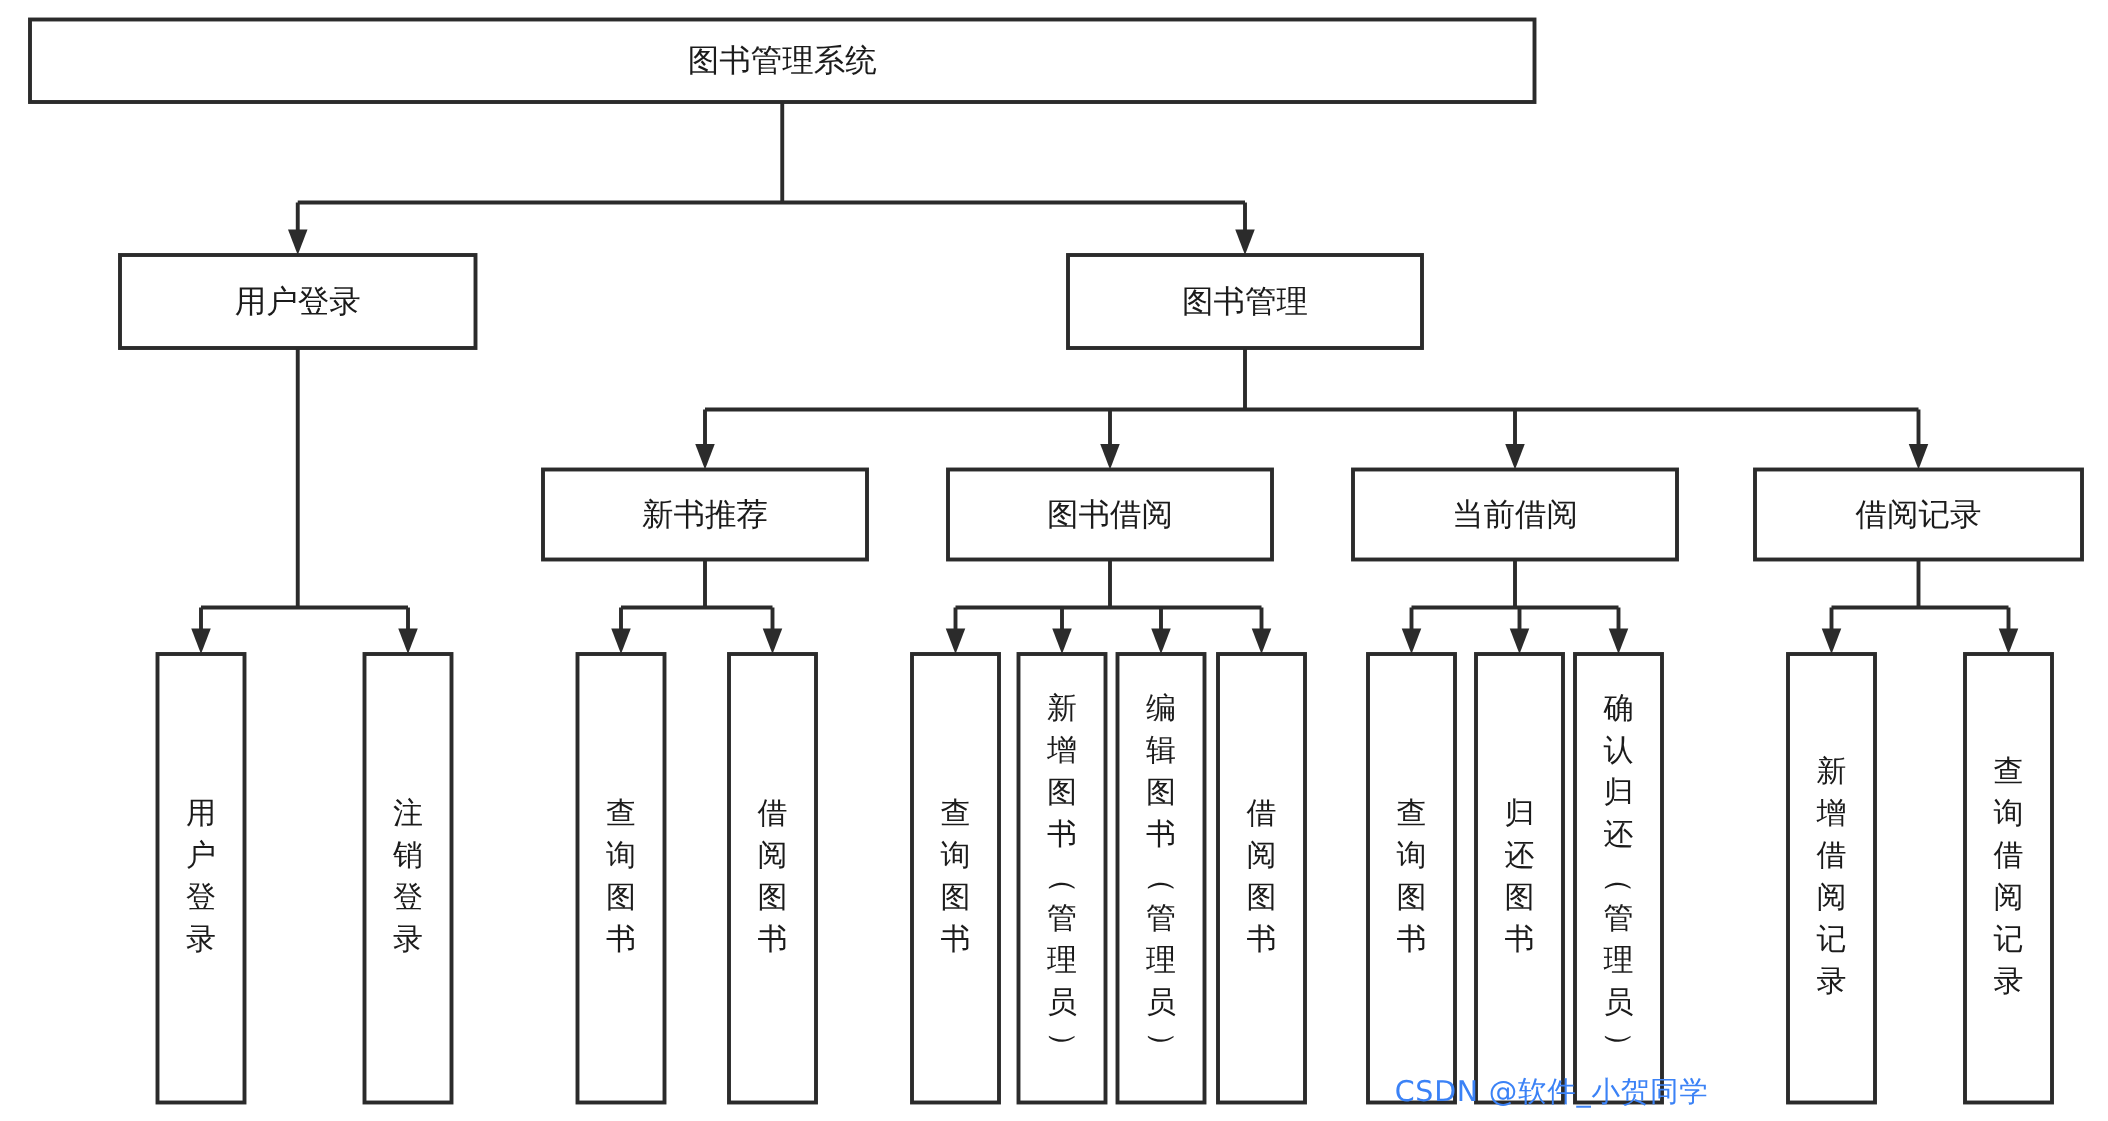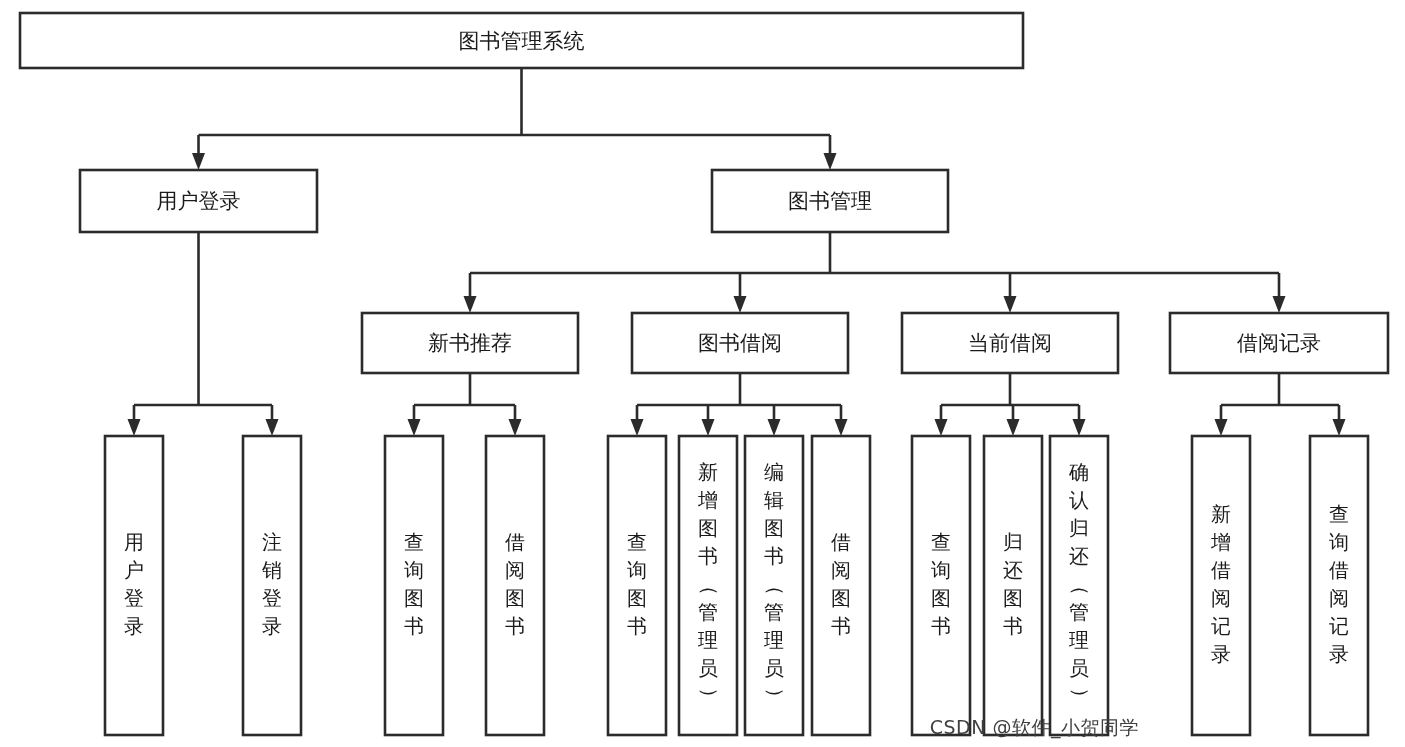--- a/index.html
+++ b/index.html
@@ -57,21 +57,21 @@
     fill: none;
   }
   .arrow-head {
     fill: #2b2b2b;
     stroke: none;
   }
   .watermark-text {
     position: absolute;
     right: 12px;
     bottom: 6px;
-    color: #404040;
+    color: #3b82f6;
     font-size: 19px;
     font-family: "DejaVu Sans", "Liberation Sans", sans-serif;
     white-space: nowrap;
     letter-spacing: 0.5px;
     user-select: none;
   }
 </style>
 </head>
 <body>
 

